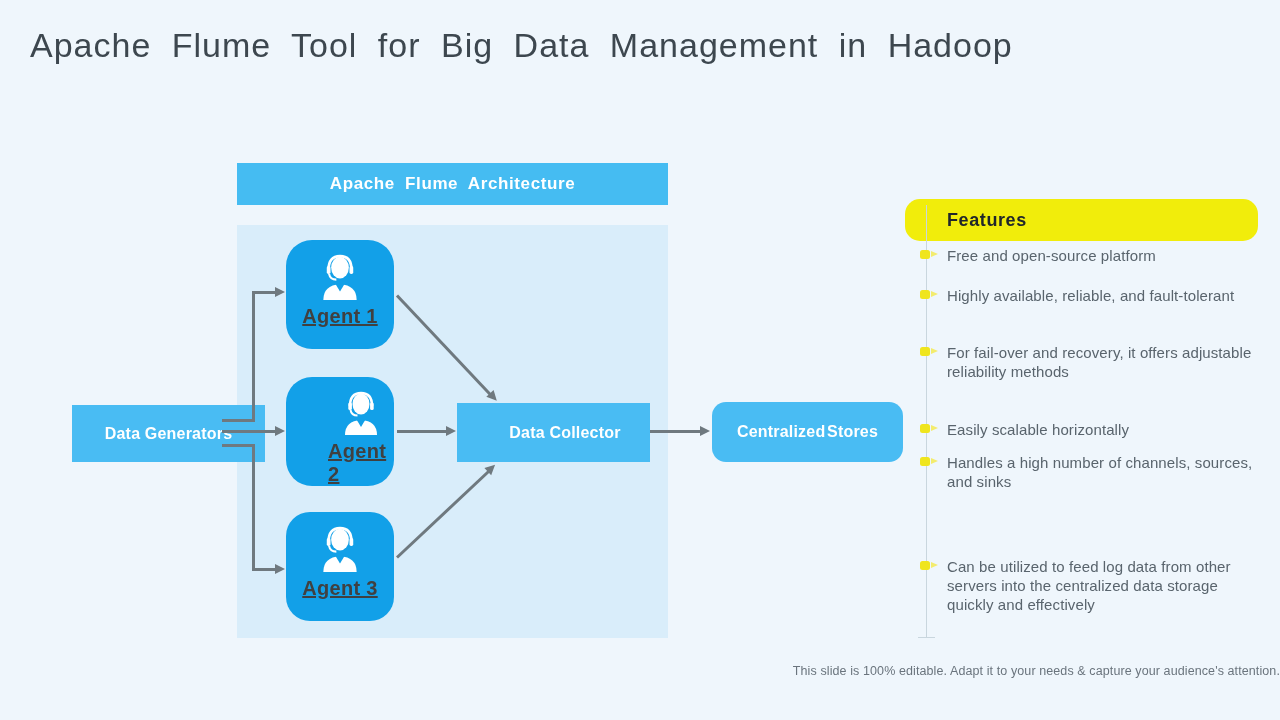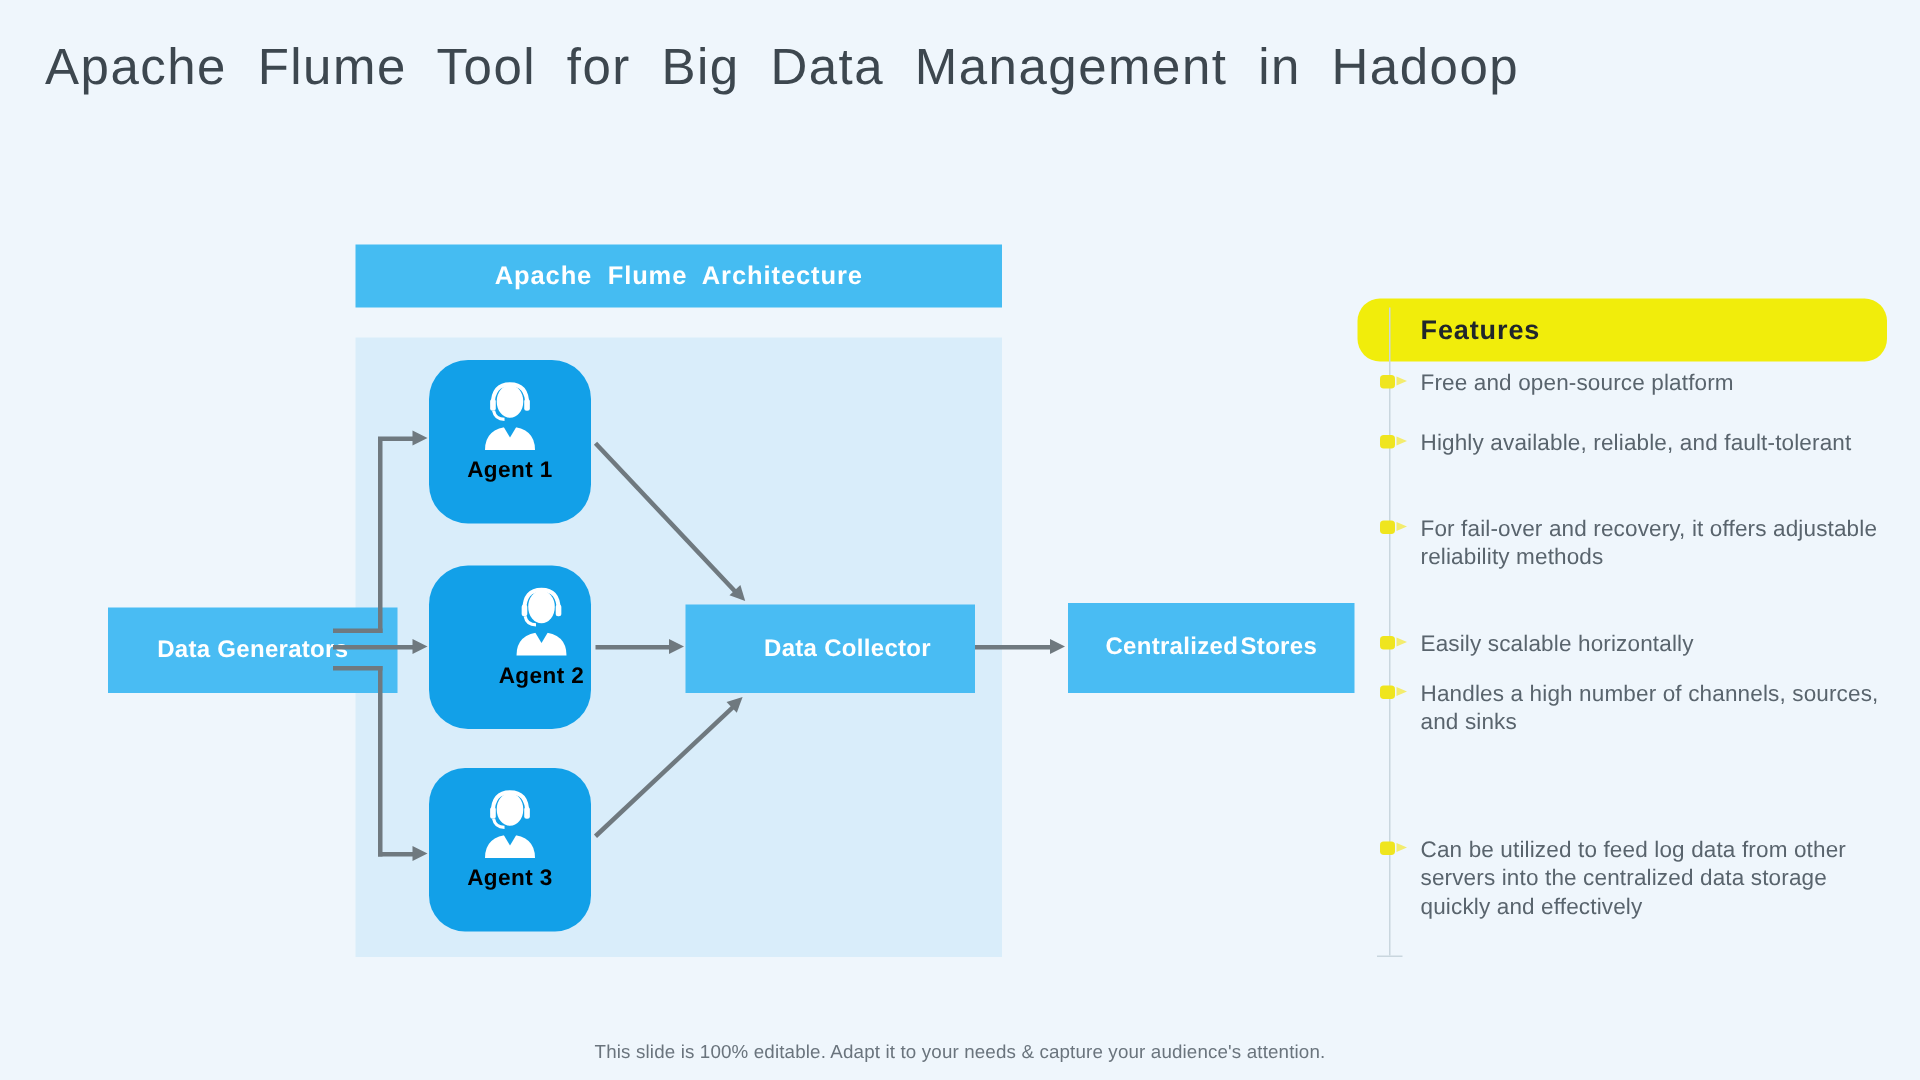--- a/index.html
+++ b/index.html
@@ -20,48 +20,48 @@
                  background:#f1ed0b; border-radius:15px; display:flex; align-items:center;margin-top:36px; }
   .feat-banner span { color:#20262b; font-weight:700; font-size:18px; letter-spacing:.6px; padding-left:42px; }
 
   
   .panel { position:absolute; left:237px; top:225px; width:431px; height:413px; background:#d9edfa; }
 
   .node { position:absolute; background:#49bcf3; display:flex; align-items:center; justify-content:center;
           color:#fff; font-weight:700; font-size:16px; letter-spacing:.2px; }
   .node-generators { left:30px;  top:405px; width:193px; height:57px;margin-left:42px; }
   .node-collector  { left:457px; top:403px; width:193px; height:59px;padding-left:23px; }
-  .node-stores     { left:712px; top:402px; width:191px; height:60px; word-spacing:-3px; }
+  .node-stores     { left:712px; top:402px; width:191px; height:60px; word-spacing:-3px;border-radius:14px; }
 
   .agent { position:absolute; left:286px; width:108px; height:109px; background:#12a0e8; border-radius:26px;
            display:flex; flex-direction:column; align-items:center; justify-content:flex-start; }
   .agent-1 { top:240px; } .agent-2 { top:377px;padding-left:42px; } .agent-3 { top:512px;border-radius:24px; }
   .agent .icon { margin-top:12px; width:50px; height:50px; }
-  .agent .alabel { color:#000000; font-weight:700; font-size:15px; margin-top:3px; letter-spacing:.3px; }
+  .agent .alabel { color:#404040; font-weight:700; font-size:20px; margin-top:3px; letter-spacing:.3px;text-decoration:underline; }
 
   
   .hline, .vline, .diag { position:absolute; background:#6f797f; }
   .hline { height:3px; } .vline { width:3px; }
   .head::after { content:''; position:absolute; right:-9px; top:-4px; width:0; height:0;
                  border-left:10px solid #6f797f; border-top:5.5px solid transparent; border-bottom:5.5px solid transparent; }
   .diag { height:3px; transform-origin:0 50%; }
 
   
   .vguide { position:absolute; left:926px; top:205px; width:1px; height:432px; background:#c9d6de; }
   .vguide-tick { position:absolute; left:918px; top:637px; width:17px; height:1px; background:#c9d6de; }
 
   .feat { position:absolute; left:920px; width:348px; display:flex; align-items:flex-start; }
   .marker { position:relative; width:18px; height:10px; flex:0 0 18px; margin-top:4px; }
   .msq { position:absolute; left:0; top:0; width:10px; height:9px; background:#efe51e; border-radius:2.5px; }
   .mtri { position:absolute; left:11px; top:1px; width:0; height:0;
           border-left:7px solid #f3ec6e; border-top:3.5px solid transparent; border-bottom:3.5px solid transparent; }
   .ftext { margin-left:9px; width:322px; font-size:15px; line-height:19px; color:#59646d; letter-spacing:.1px; }
 
   
-  .footer { position:absolute; left:0; top:694px; width:1280px; text-align:center;
+  .footer { position:absolute; left:0; top:664px; width:1280px; text-align:right;
             font-size:12.5px; color:#6a747d; letter-spacing:.1px; }
 </style>
 </head>
 <body>
 
 <div class="slide">
 
   <h1 class="title">Apache Flume Tool for Big Data Management in Hadoop</h1>
 
   <div class="arch-banner">

